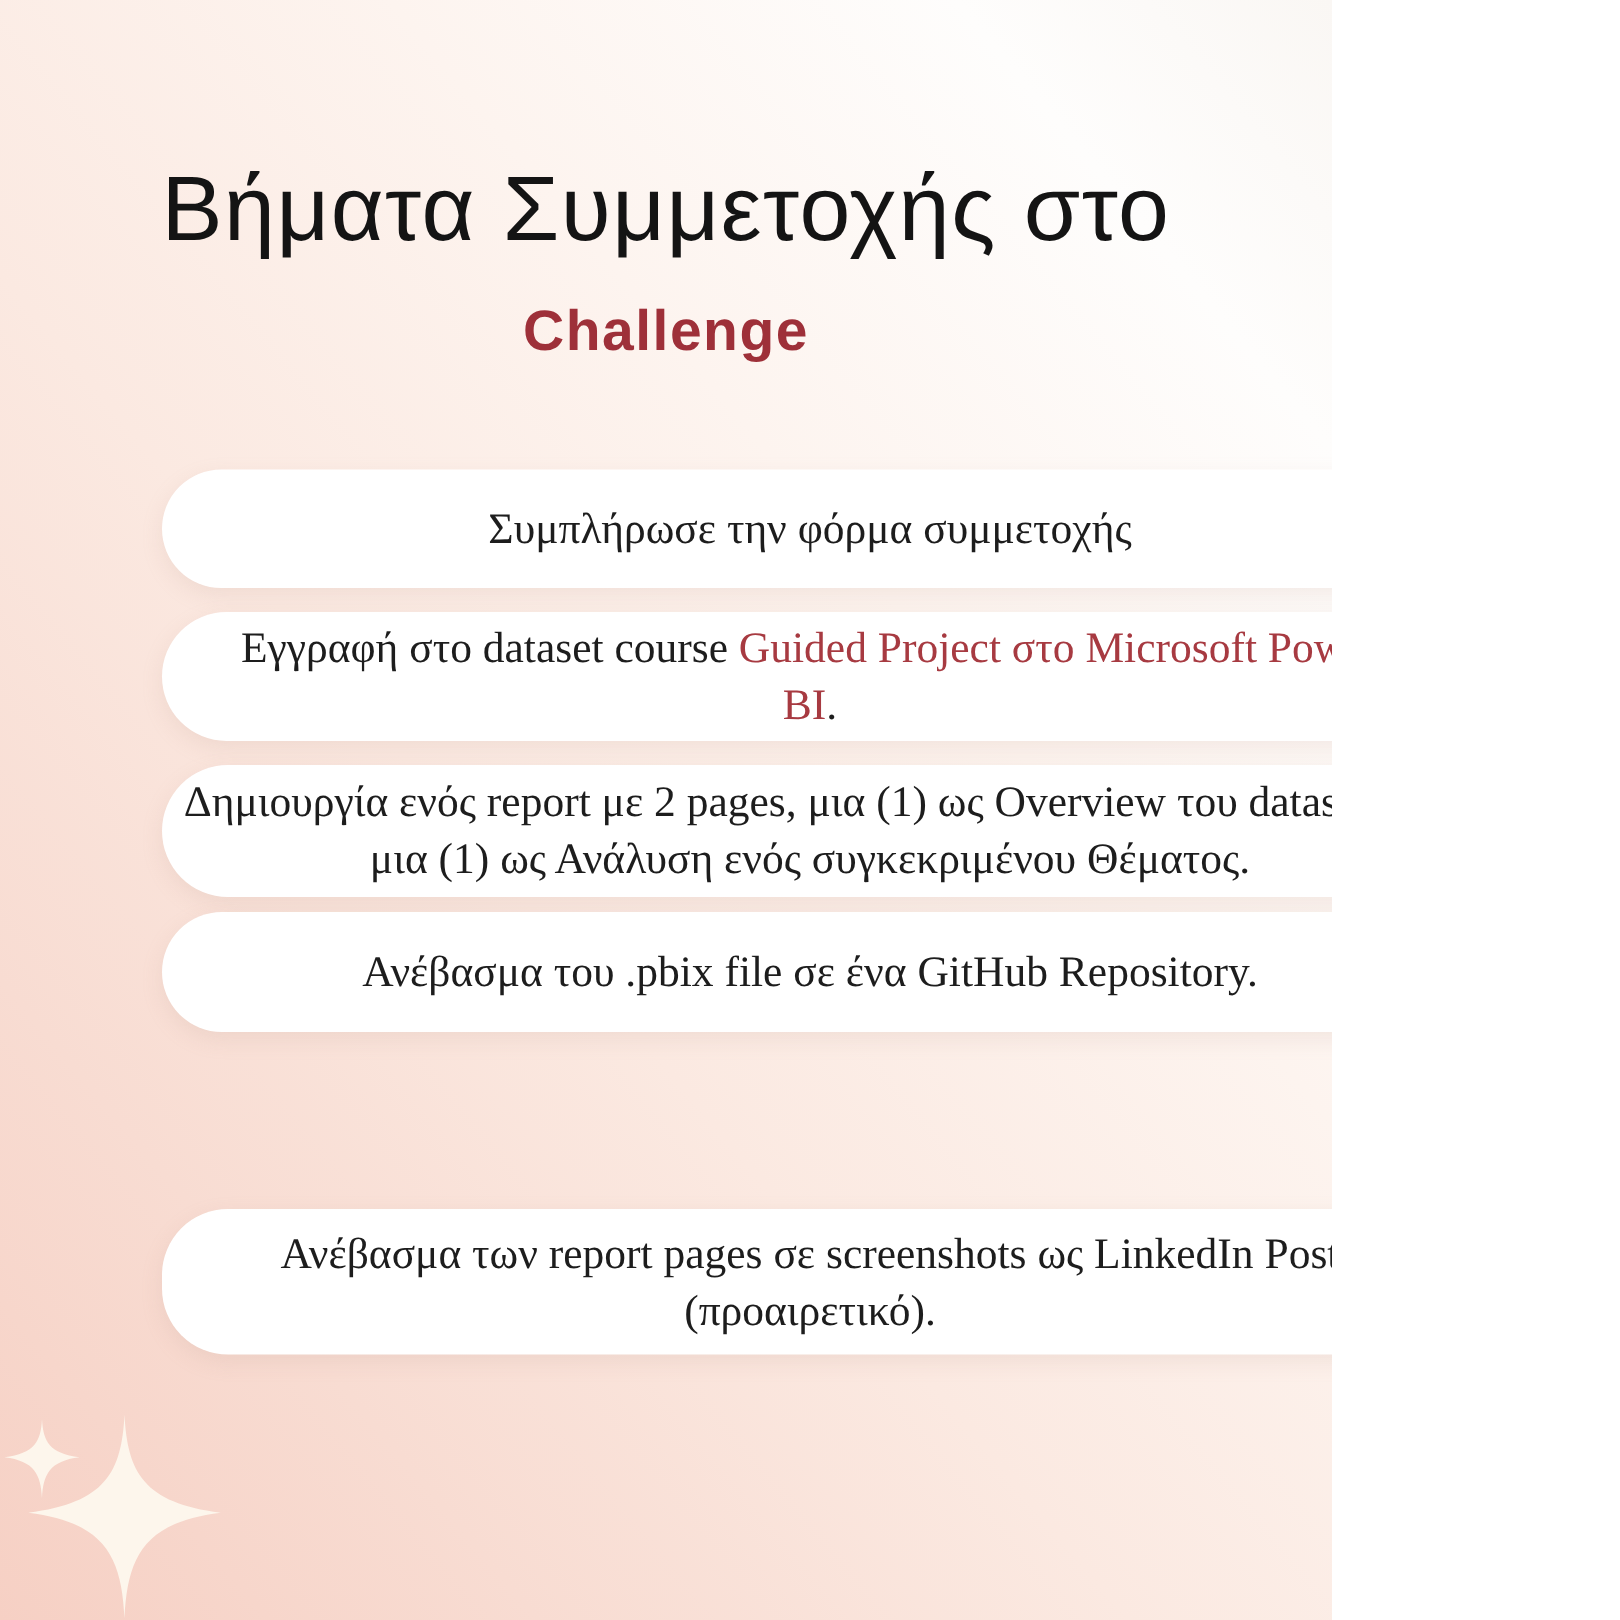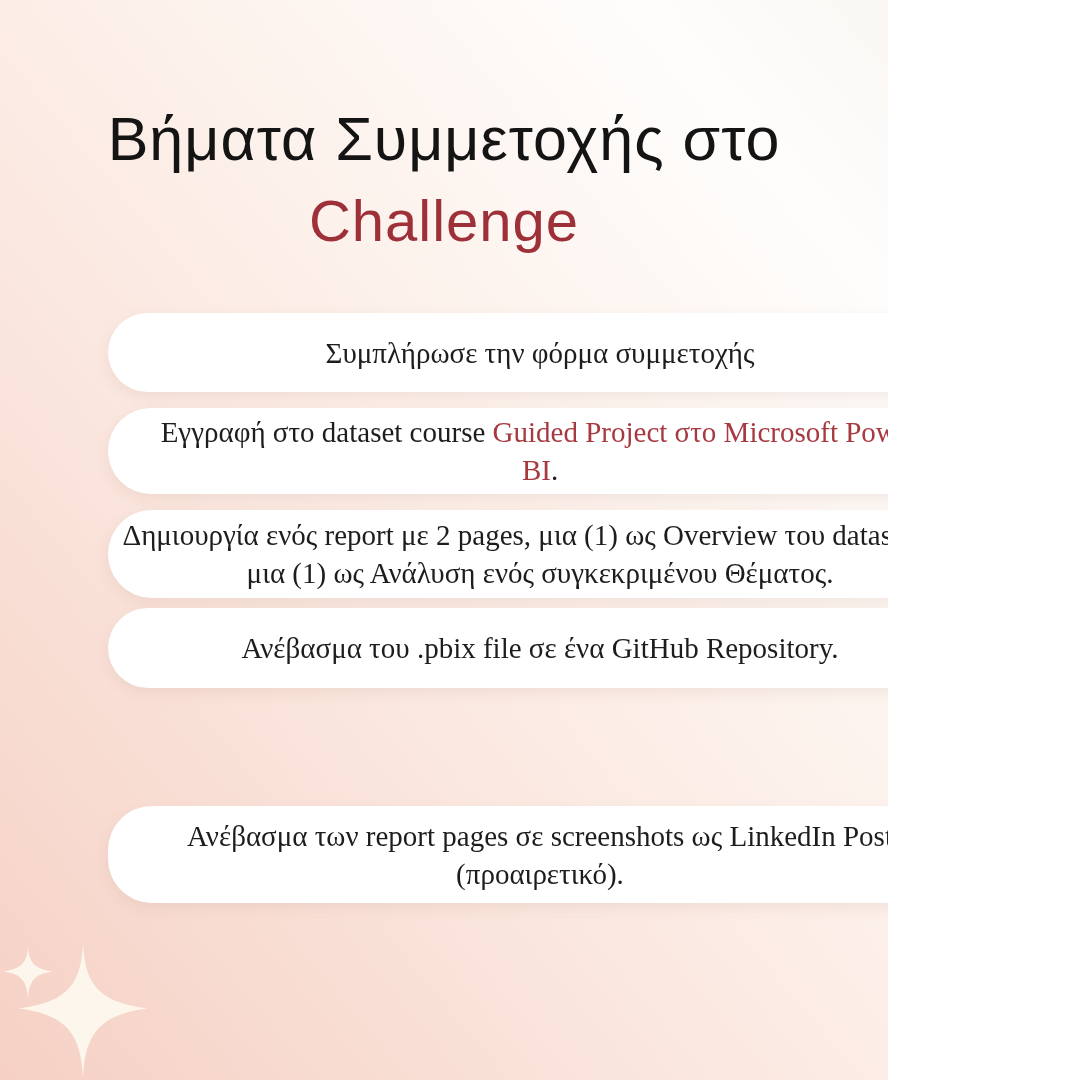--- a/index.html
+++ b/index.html
@@ -29,22 +29,22 @@
     color: #141414;
   }
 
   .page-subtitle {
     position: absolute;
     left: 0; right: 0;
     top: 190px;
     margin: 0;
     text-align: center;
     font-family: "Liberation Sans", sans-serif;
-    font-weight: 400;
-    font-size: 58px;
+    font-weight: 700;
+    font-size: 38px;
     line-height: 62px;
     letter-spacing: 1px;
     color: #9e3039;
   }
 
   .card {
     position: absolute;
     left: 108px;
     width: 864px;
     background: #ffffff;

